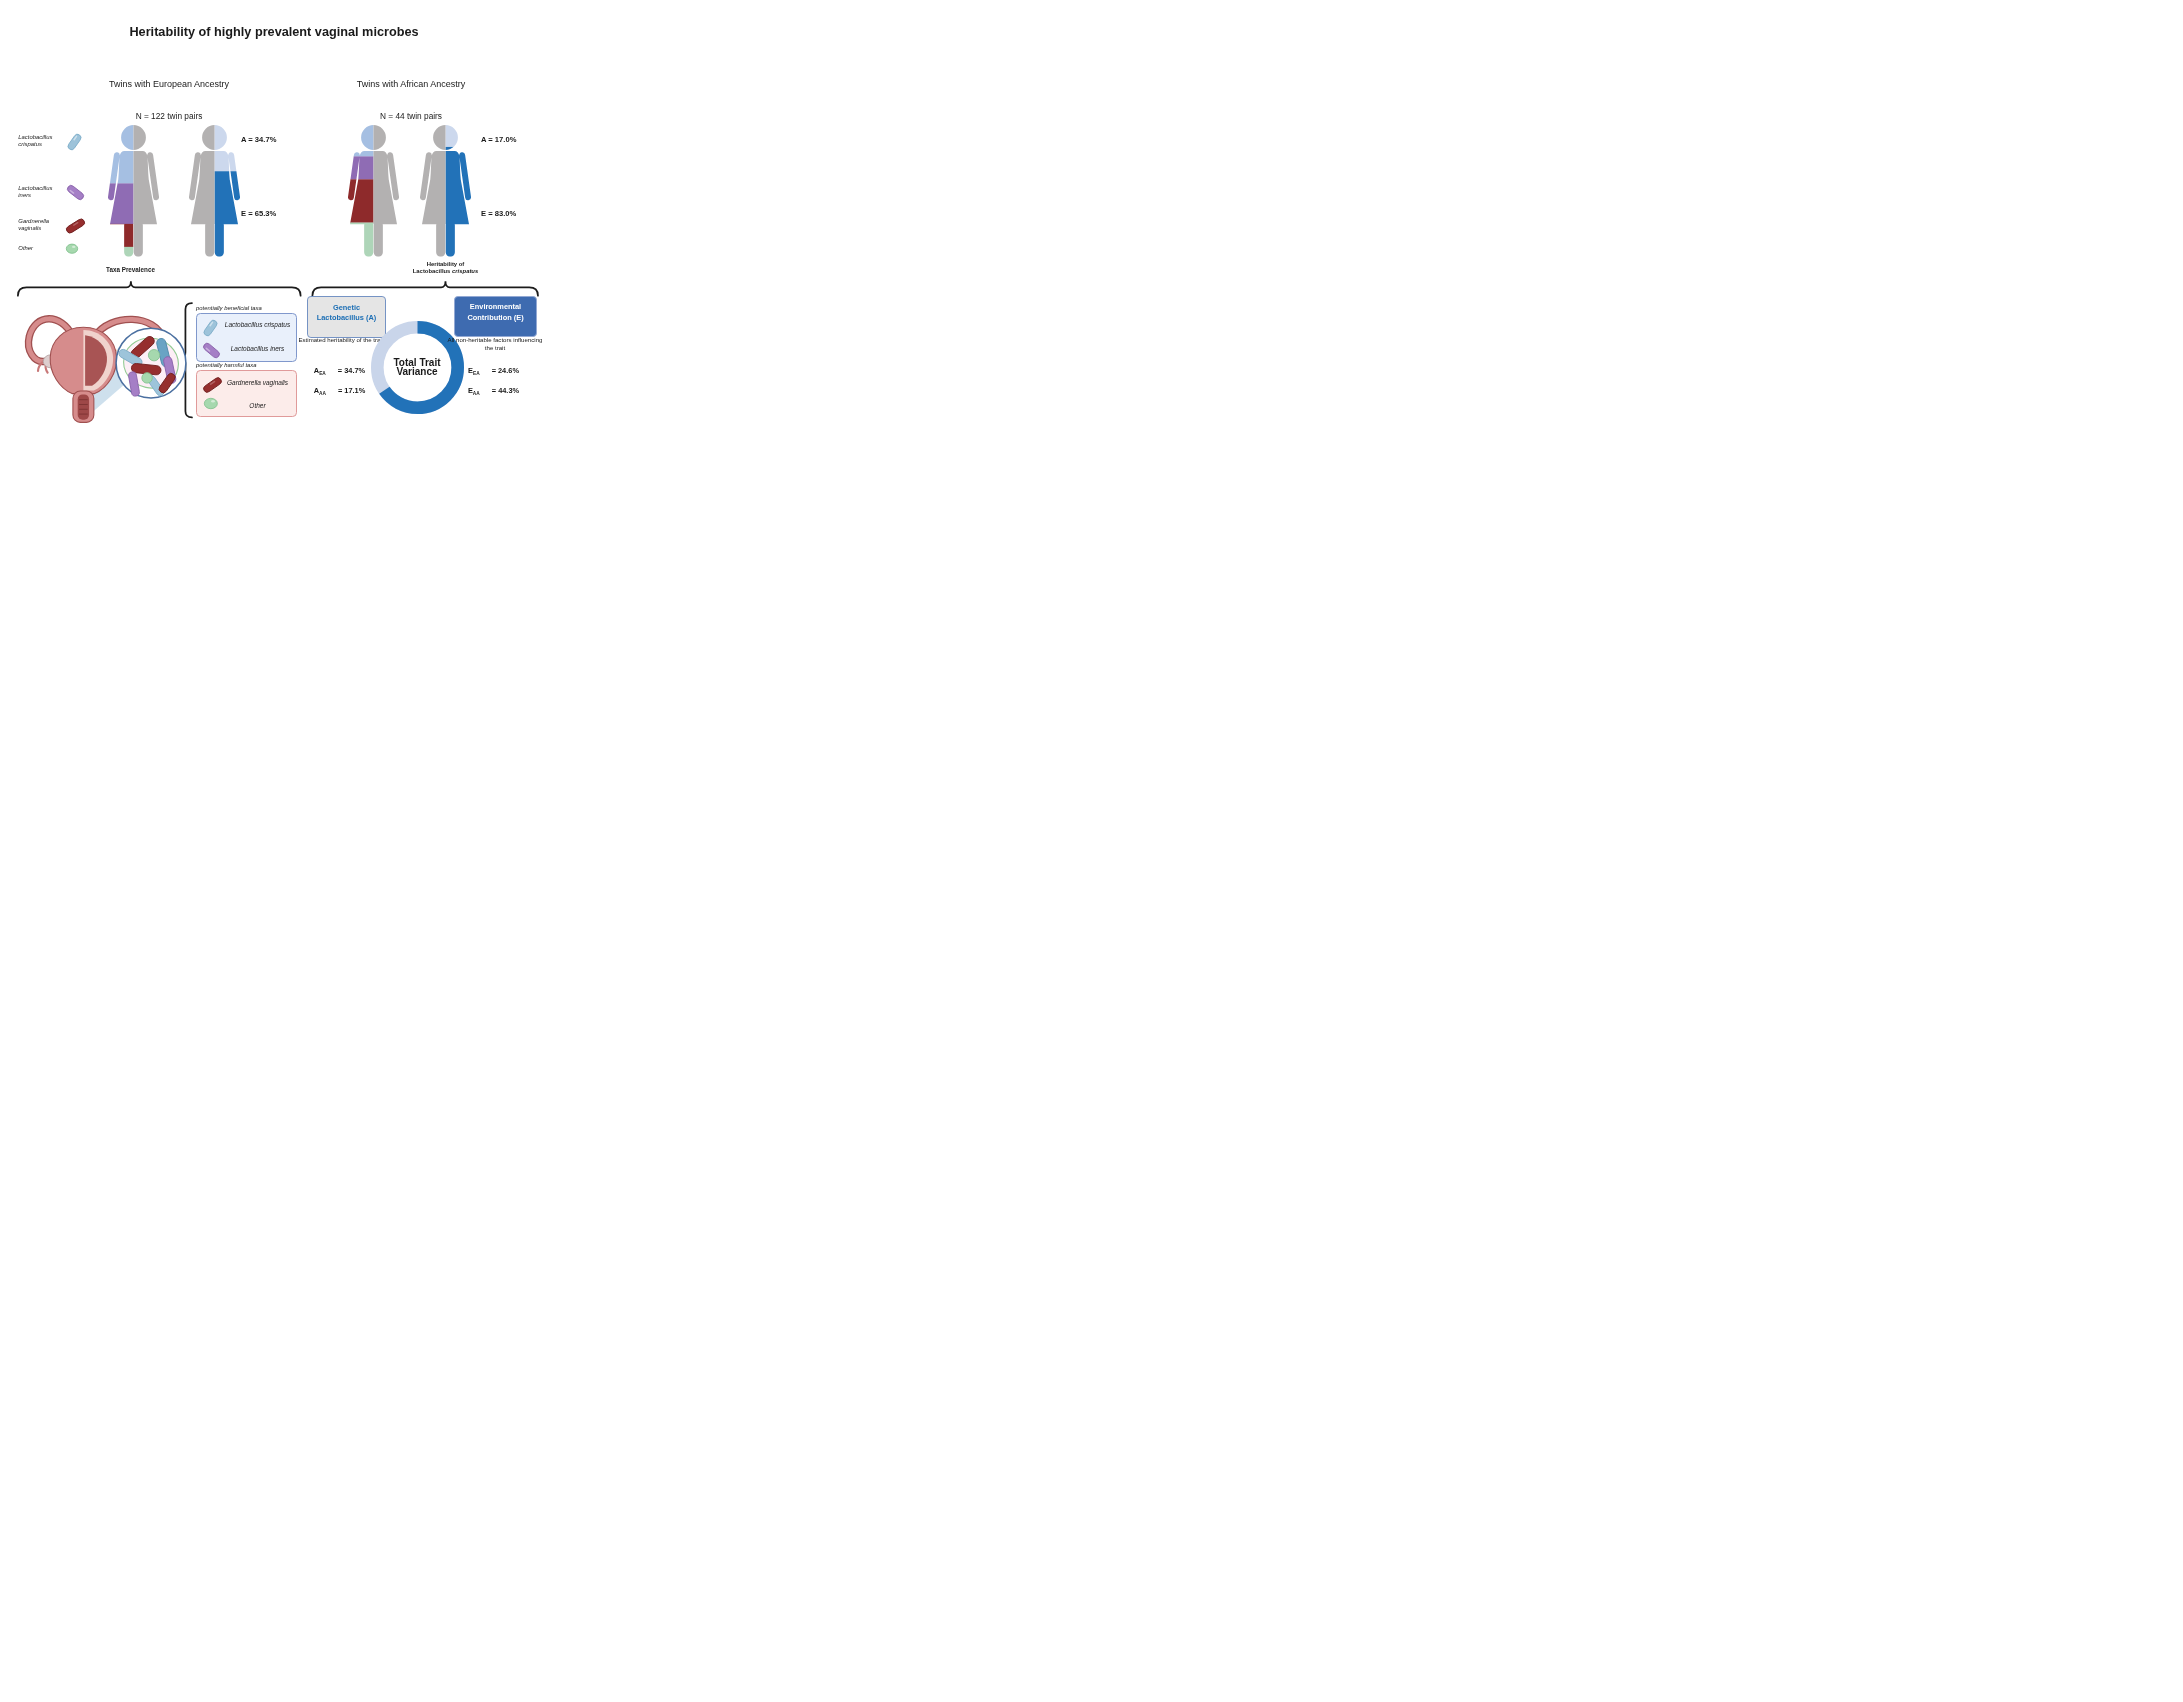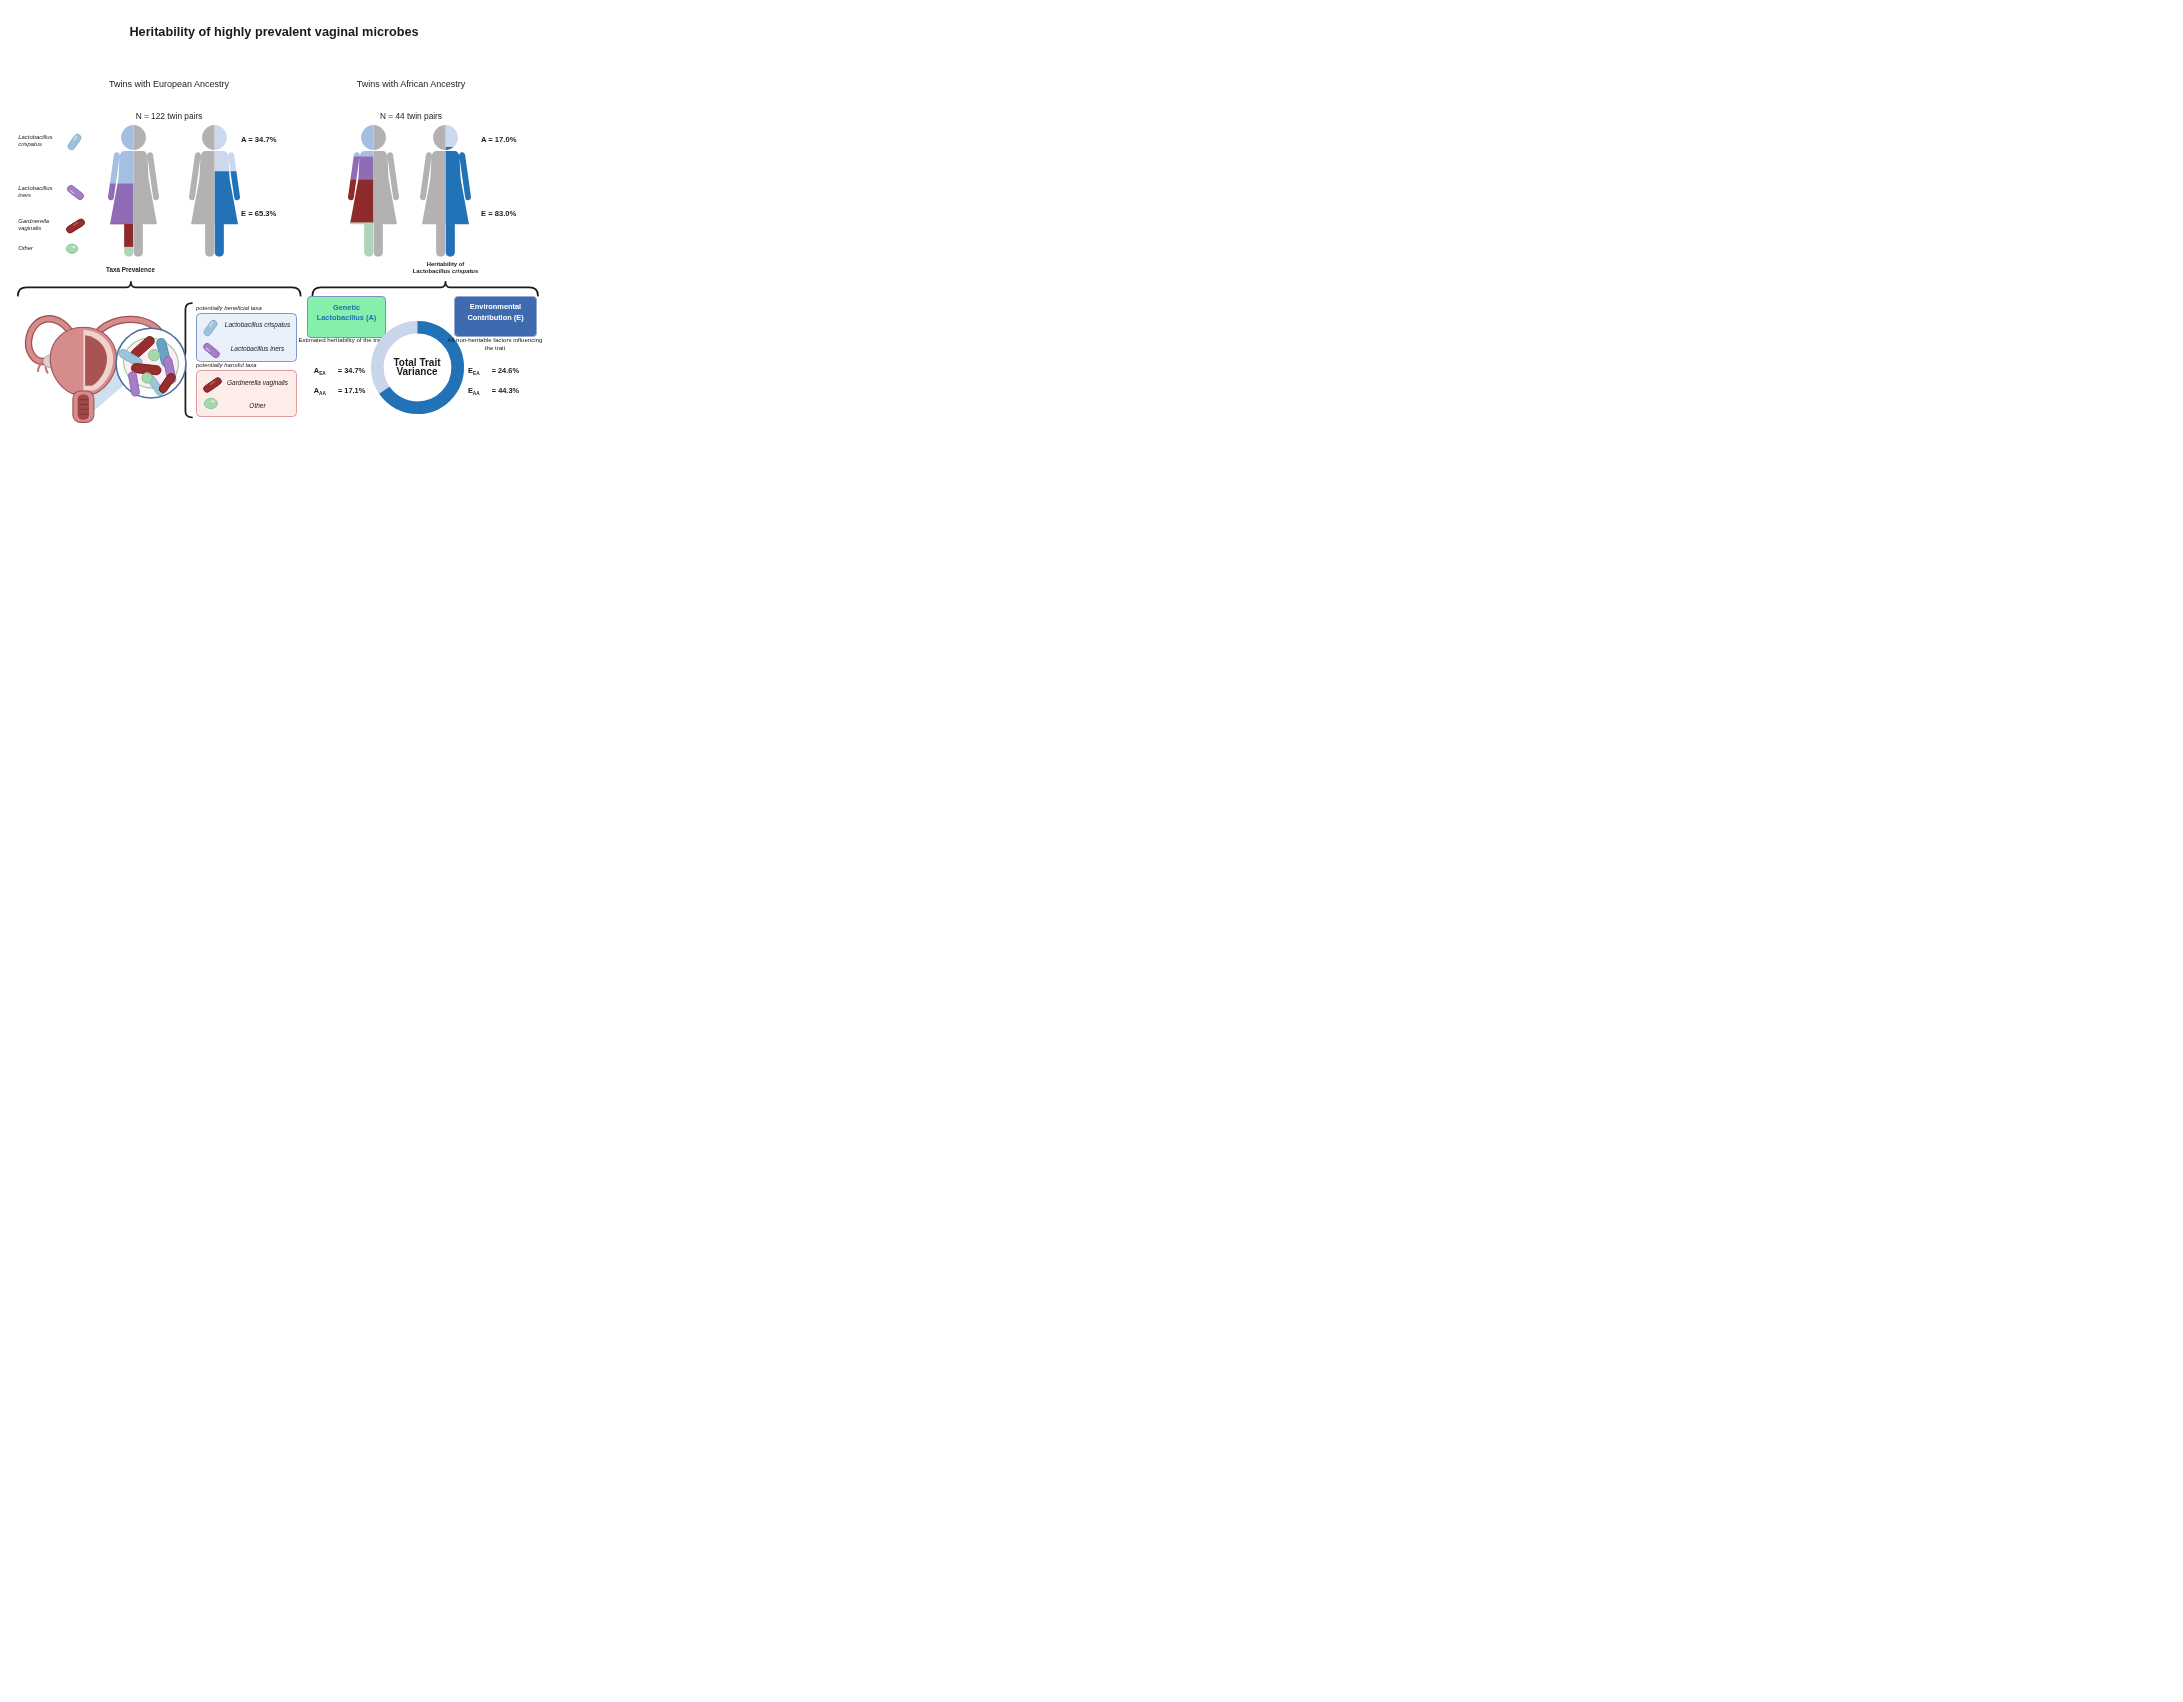--- a/index.html
+++ b/index.html
@@ -14,21 +14,21 @@
   .figure{position:absolute;top:124px;}
   .ae-label{font-size:7.6px;font-weight:bold;}
   #taxa-prev{left:87px;top:266px;width:87px;font-size:6.3px;font-weight:bold;}
   #herit-label{left:393px;top:261px;width:105px;font-size:5.9px;font-weight:bold;line-height:7.4px;}
   .box-header{font-size:5.9px;font-style:italic;}
   .taxa-box{border-radius:4.4px;}
   #beneficial-box{left:196px;top:313px;width:99px;height:47px;background:#e9f0fb;border:0.9px solid #8098cc;}
   #harmful-box{left:196px;top:370px;width:99px;height:45px;background:#fcecea;border:0.9px solid #e09a9a;}
   .species{font-size:6.5px;font-style:italic;text-align:center;}
   .contrib-box{border-radius:3.9px;text-align:center;font-weight:bold;font-size:7.4px;line-height:10.5px;}
-  #genetic-box{left:307px;top:296px;width:77px;height:34px;background:#86efac;border:1.1px solid #7593c4;color:#1d6fb5;padding-top:5.7px;box-sizing:content-box;}
+  #genetic-box{left:307px;top:296px;width:77px;height:34px;background:#e5e5e5;border:1.1px solid #7593c4;color:#1d6fb5;padding-top:5.7px;box-sizing:content-box;}
   #env-box{left:454px;top:296px;width:81px;height:34px;background:#3e6bb0;border:1.3px solid #93a9d4;color:#ffffff;padding-top:5.2px;box-sizing:content-box;}
   .desc{font-size:6.1px;line-height:7.6px;}
   .formula{font-size:7.4px;font-weight:bold;}
   .formula sub{font-size:4.8px;font-weight:bold;}
   .frest{margin-left:12px;}
   #donut-label{left:380px;top:358px;width:74px;font-size:10px;font-weight:bold;line-height:9.2px;}
   svg{display:block;}
 </style>
 </head>
 <body>

